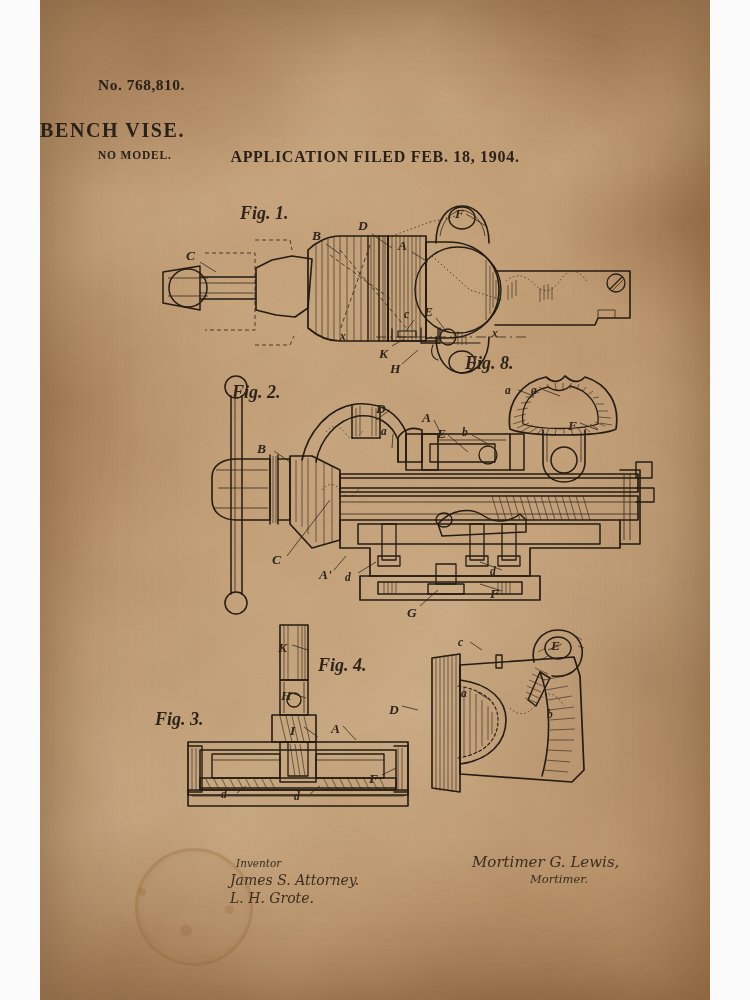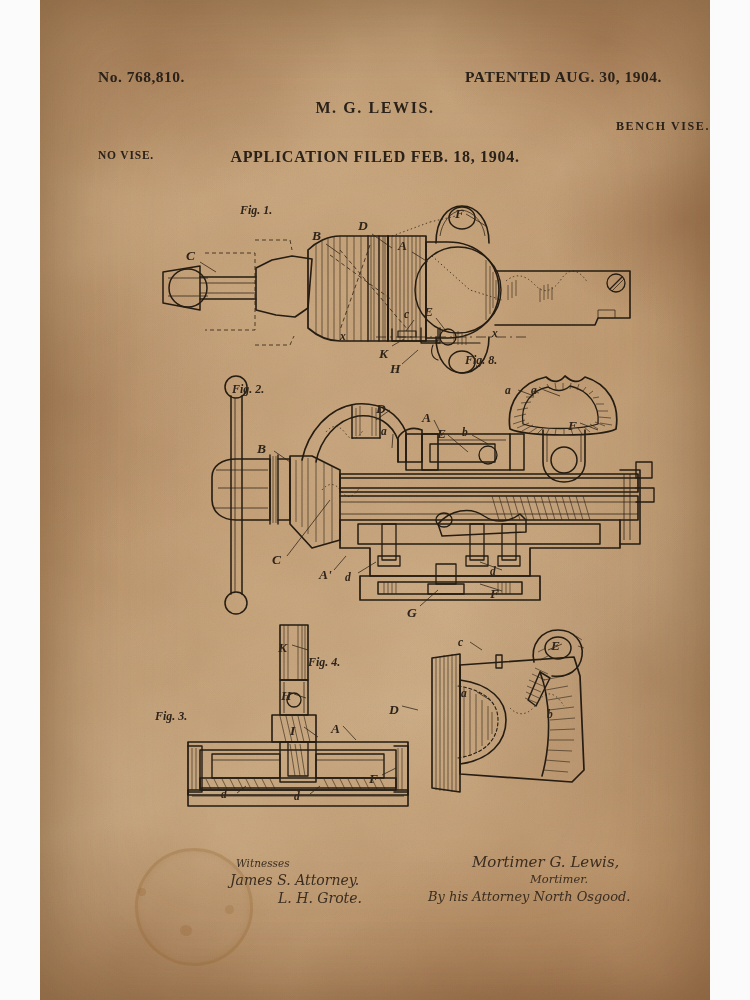--- a/index.html
+++ b/index.html
@@ -38,39 +38,39 @@
   #ringblob1{position:absolute;left:140px;top:925px;width:12px;height:11px;
         border-radius:50%;background:rgba(146,96,42,.26);}
   #ringblob2{position:absolute;left:185px;top:905px;width:9px;height:9px;
         border-radius:50%;background:rgba(146,96,42,.22);}
   #ringblob3{position:absolute;left:98px;top:888px;width:8px;height:8px;
         border-radius:50%;background:rgba(146,96,42,.24);}
 
   
   .hdr{position:absolute;color:#2a2119;font-family:"Liberation Serif",serif;
        font-weight:bold;letter-spacing:.5px;white-space:nowrap;}
-  #patno{left:58px;top:68px;font-size:15.5px;}
+  #patno{left:58px;top:76px;font-size:15.5px;}
   #patdate{right:48px;top:68px;font-size:15.5px;}
   #nomodel{left:58px;top:149px;font-size:11.5px;letter-spacing:.8px;}
   #inv-name{left:0;right:0;top:99px;font-size:16px;text-align:center;letter-spacing:1.6px;}
-  #inv-title{left:0;right:0;top:119px;font-size:12px;text-align:right;letter-spacing:1.6px;}
+  #inv-title{left:0;right:0;top:119px;font-size:20px;text-align:left;letter-spacing:1.6px;}
   #inv-app{left:0;right:0;top:148px;font-size:16px;text-align:center;letter-spacing:.7px;}
 
   .figlbl{position:absolute;color:#2e241a;font-family:"Liberation Serif",serif;
-          font-style:italic;font-weight:bold;font-size:12px;white-space:nowrap;}
+          font-style:italic;font-weight:bold;font-size:18px;white-space:nowrap;}
   .plbl{position:absolute;color:#2e241a;font-family:"Liberation Serif",serif;
         font-style:italic;font-weight:bold;font-size:13.5px;white-space:nowrap;}
   .plbl.sm{font-size:11.5px;}
 
   
   .sig{position:absolute;color:#3a2d20;font-family:"DejaVu Serif",serif;
        font-style:italic;white-space:nowrap;}
   #w-head{left:196px;top:857px;font-size:10.5px;}
   #w1{left:190px;top:872px;font-size:14px;}
-  #w2{left:190px;top:890px;font-size:14px;margin-left:48px;}
+  #w2{left:190px;top:890px;font-size:14px;}
   #sg1{left:432px;top:853px;font-size:15px;}
   #sg2{left:490px;top:872px;font-size:11.5px;}
   #sg3{left:388px;top:889px;font-size:13px;}
 
   svg{display:block;}
   .ink{stroke:#251c12;fill:none;stroke-linecap:round;stroke-linejoin:round;}
   .ink2{stroke:#2b2115;fill:none;stroke-width:.75;}
   .hatch{stroke:#2b2115;fill:none;stroke-width:.6;}
   .dash{stroke:#2b2115;fill:none;stroke-width:.8;stroke-dasharray:4 3;}
   .dot{stroke:#2b2115;fill:none;stroke-width:.8;stroke-dasharray:1.4 2.6;}
@@ -101,25 +101,23 @@
     </svg>
 
     <div id="vign"></div>
 
     <div id="ring"></div>
     <div id="ringblob1"></div>
     <div id="ringblob2"></div>
     <div id="ringblob3"></div>
 
     <div class="hdr" id="patno">No. 768,810.</div>
-    <div class="hdr" id="patdate">PATENTED AUG. 30, 1904.</div>
-    <div class="hdr" id="inv-name">M. G. LEWIS.</div>
     <div class="hdr" id="inv-title">BENCH VISE.</div>
     <div class="hdr" id="inv-app">APPLICATION FILED FEB. 18, 1904.</div>
-    <div class="hdr" id="nomodel">NO VISE.</div>
+    <div class="hdr" id="nomodel">NO MODEL.</div>
 
     <svg width="670" height="1000" viewBox="0 0 670 1000" style="position:absolute;left:0;top:0">
       <defs>
         <pattern id="hl" width="5" height="5" patternUnits="userSpaceOnUse" patternTransform="rotate(45)">
           <line x1="0" y1="0" x2="0" y2="5" stroke="#2b2115" stroke-width="0.7"></line>
         </pattern>
         <pattern id="hr" width="5" height="5" patternUnits="userSpaceOnUse" patternTransform="rotate(-45)">
           <line x1="0" y1="0" x2="0" y2="5" stroke="#2b2115" stroke-width="0.7"></line>
         </pattern>
         <pattern id="hfine" width="3.2" height="3.2" patternUnits="userSpaceOnUse" patternTransform="rotate(45)">
@@ -515,21 +513,21 @@
             <path d="M485 698 L497 703"></path>
           <path d="M492 674 L505 680"></path>
             <path d="M495 668 L508 674"></path>
         </g>
       </g>
     </svg>
 
     <div class="figlbl" style="left:200px;top:203px">Fig. 1.</div>
     <div class="figlbl" style="left:192px;top:382px">Fig. 2.</div>
     <div class="figlbl" style="left:115px;top:709px">Fig. 3.</div>
-    <div class="figlbl" style="left:268px;top:655px">Fig. 4.</div>
+    <div class="figlbl" style="left:278px;top:655px">Fig. 4.</div>
     <div class="figlbl" style="left:425px;top:353px">Fig. 8.</div>
 
     <div class="plbl" style="left:146px;top:248px">C</div>
     <div class="plbl" style="left:272px;top:228px">B</div>
     <div class="plbl" style="left:318px;top:218px">D</div>
     <div class="plbl" style="left:358px;top:238px">A</div>
     <div class="plbl" style="left:415px;top:206px">F</div>
     <div class="plbl sm" style="left:364px;top:308px">c</div>
     <div class="plbl" style="left:384px;top:304px">E</div>
     <div class="plbl" style="left:339px;top:346px">K</div>
@@ -601,21 +599,20 @@
         <path d="M430 642 L442 650"></path>
         <path d="M522 644 L508 650"></path>
         <path d="M362 706 L378 710"></path>
         <path d="M437 692 L450 700"></path>
         <path d="M478 390 L494 396"></path>
         <path d="M504 390 L520 396"></path>
         <path d="M540 423 L558 430"></path>
       </g>
     </svg>
 
-    <div class="sig" id="w-head">Witnesses</div>
+    <div class="sig" id="w-head">Inventor</div>
     <div class="sig" id="w1">James S. Attorney.</div>
     <div class="sig" id="w2">L. H. Grote.</div>
     <div class="sig" id="sg1">Mortimer G. Lewis,</div>
     <div class="sig" id="sg2">Mortimer.</div>
-    <div class="sig" id="sg3">By his Attorney North Osgood.</div>
 
   </div>
 </div>
 
 </body></html>

